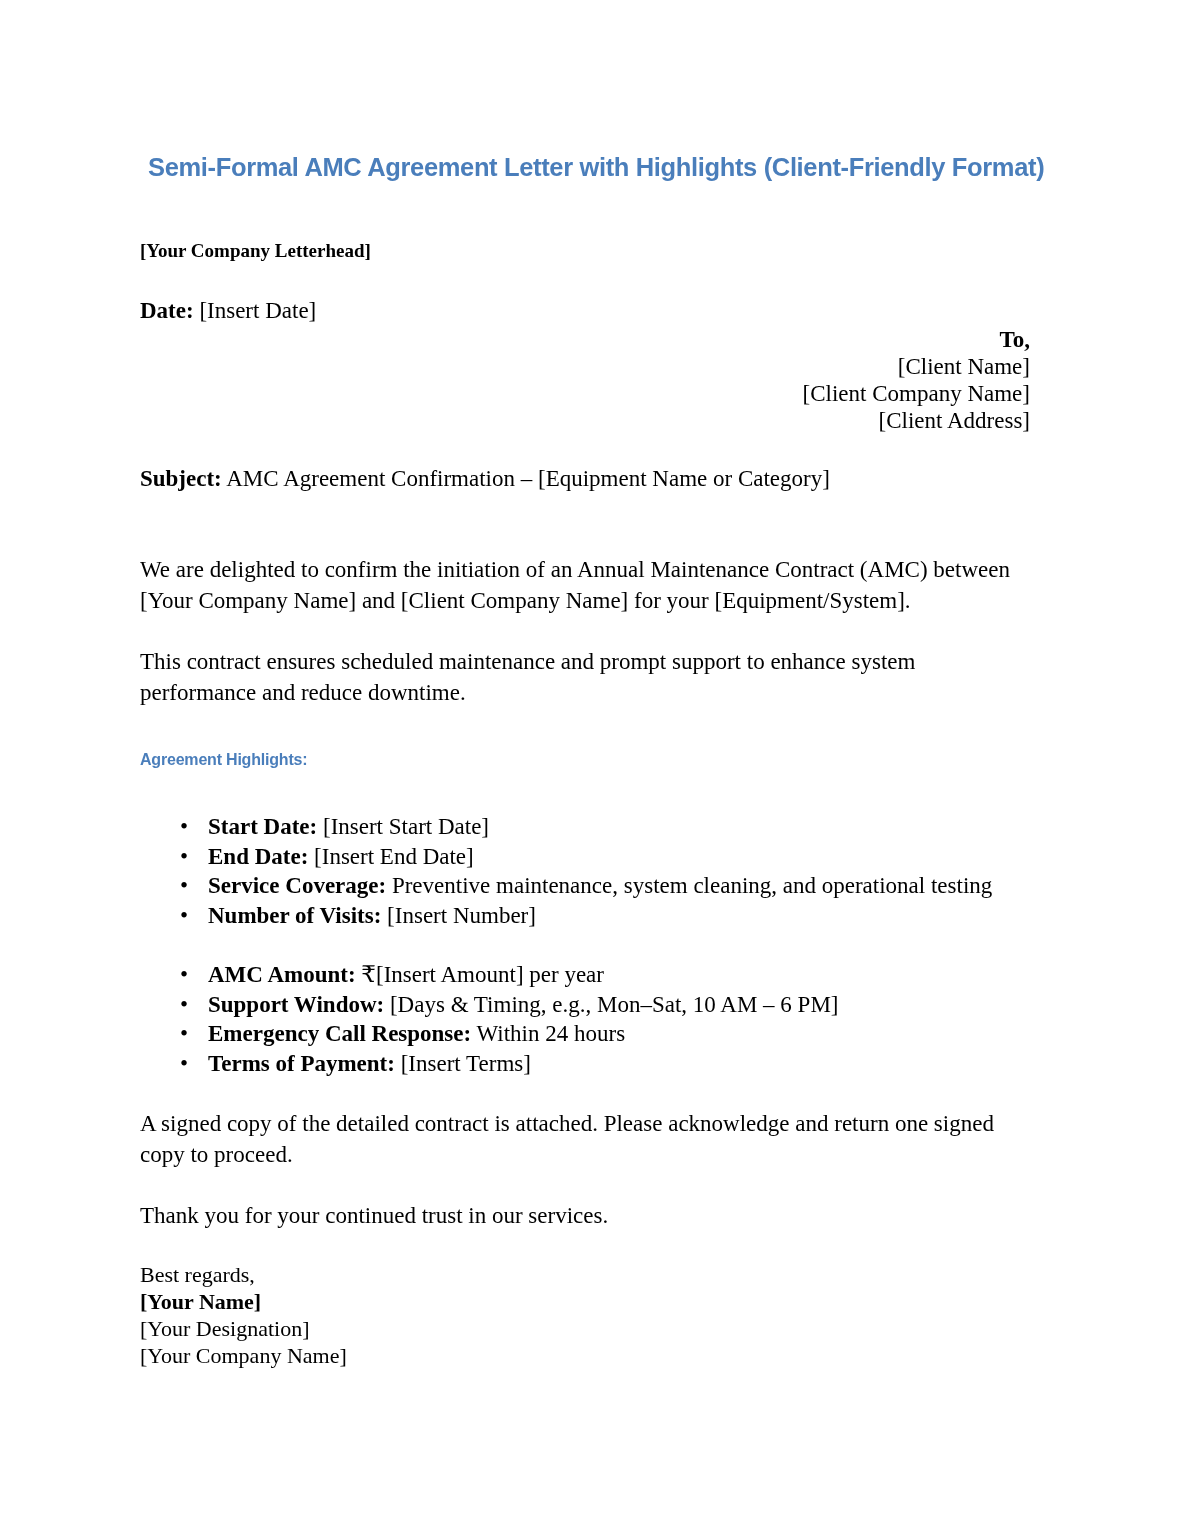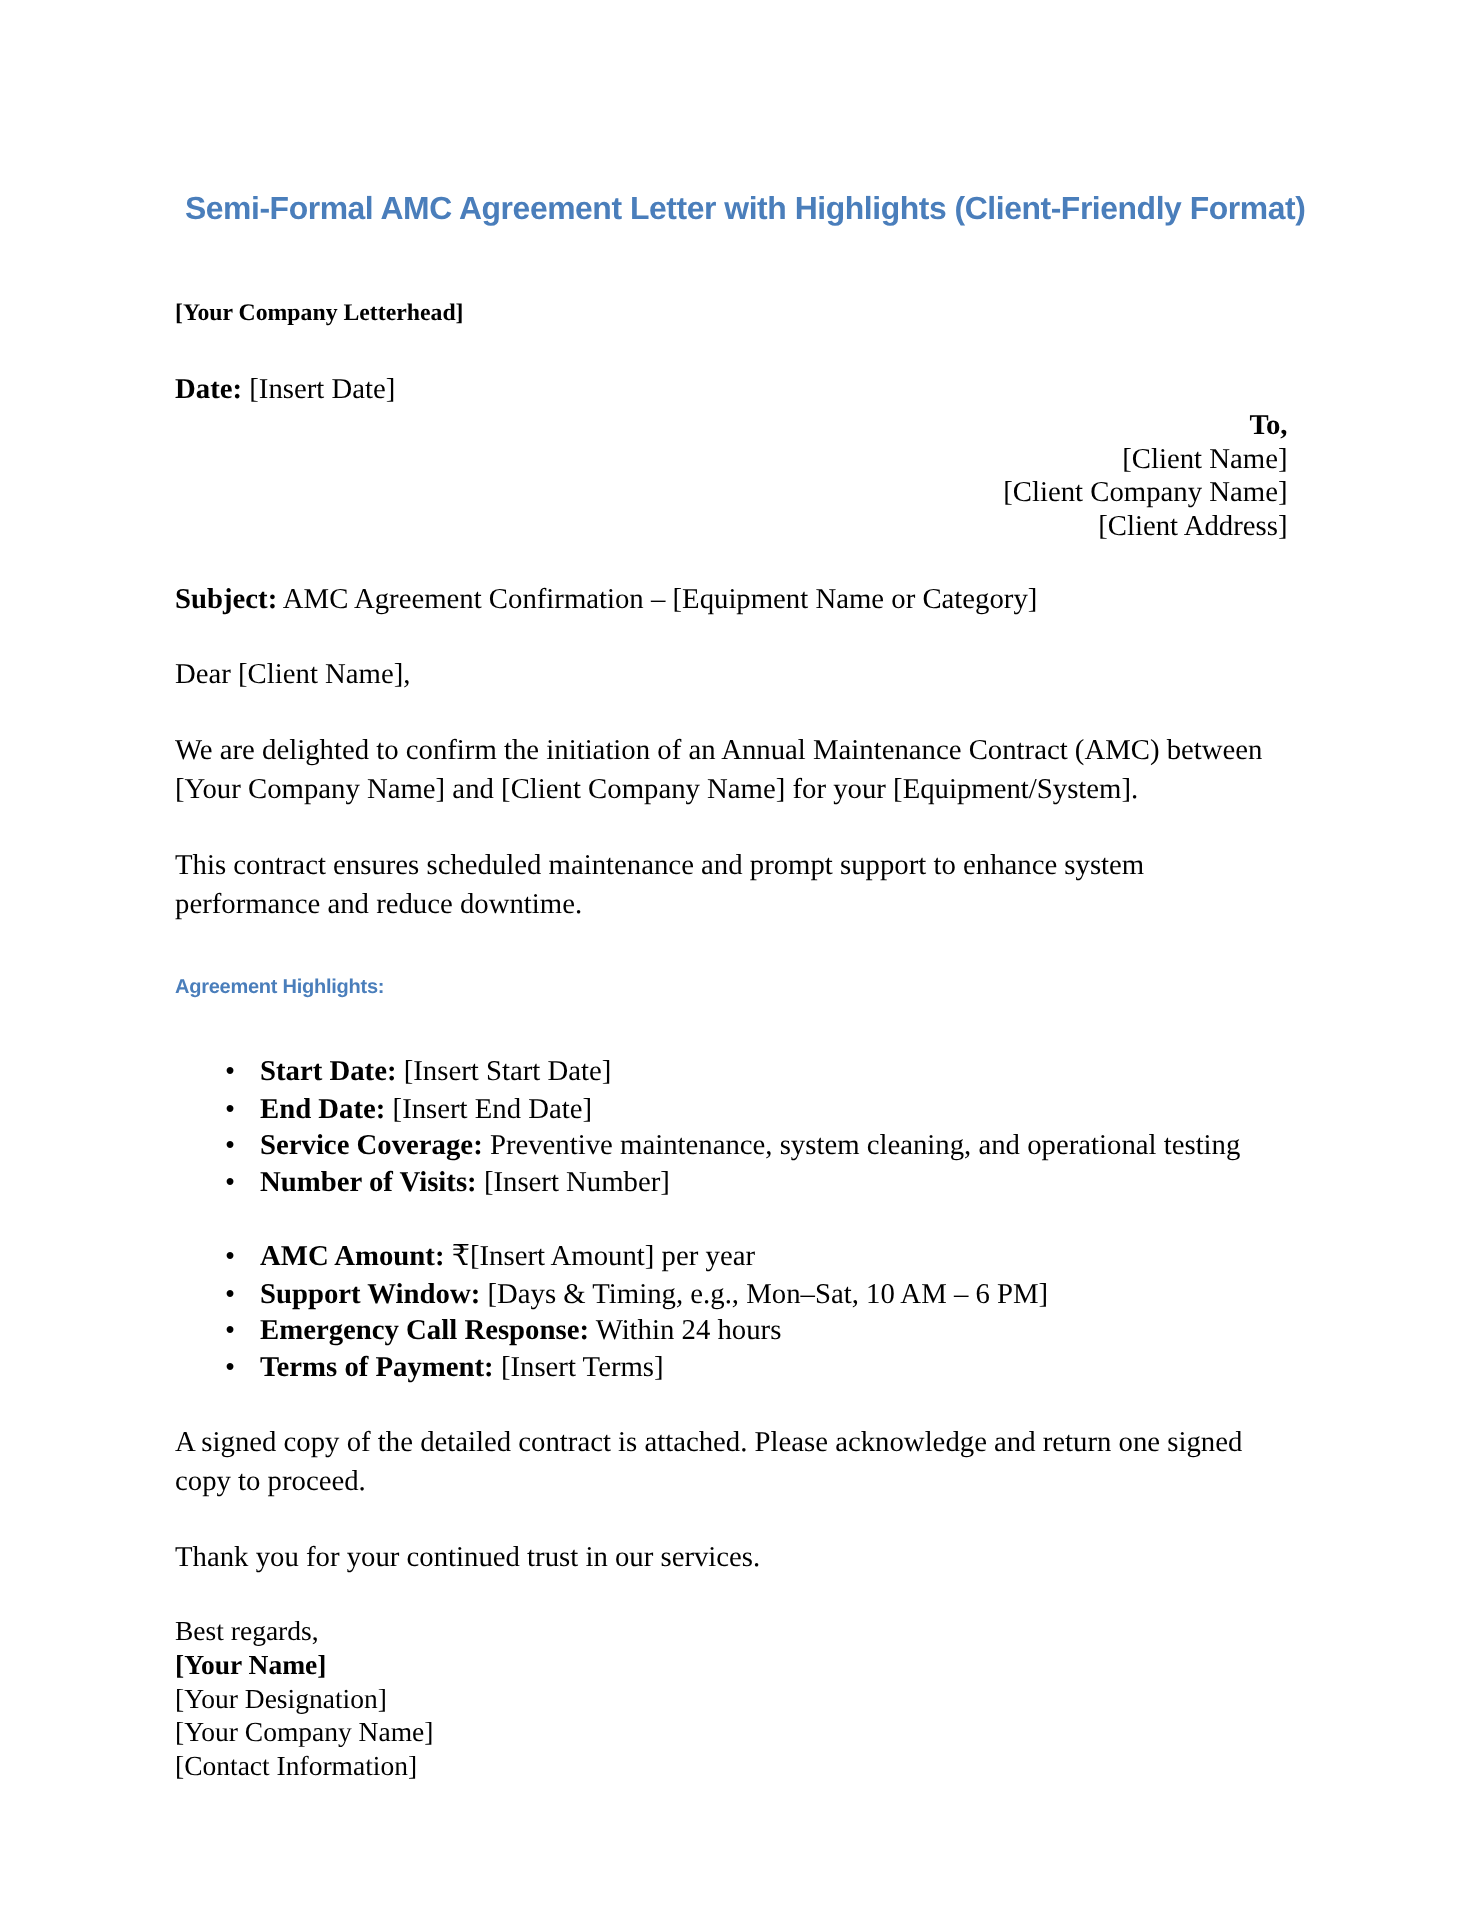--- a/index.html
+++ b/index.html
@@ -129,21 +129,20 @@
     <div class="addr-line">[Client Name]</div>
     <div class="addr-line">[Client Company Name]</div>
     <div class="addr-line">[Client Address]</div>
 
     <div class="gap-md"></div>
 
     <div class="block"><span class="b">Subject:</span><span> AMC Agreement Confirmation – [Equipment Name or Category]</span></div>
 
     <div class="gap-md"></div>
 
-    <div class="block">Dear [Client Name],</div>
 
     <div class="gap-md"></div>
 
     <div class="para">We are delighted to confirm the initiation of an Annual Maintenance Contract (AMC) between [Your Company Name] and [Client Company Name] for your [Equipment/System].</div>
 
     <div class="gap-md"></div>
 
     <div class="para">This contract ensures scheduled maintenance and prompt support to enhance system performance and reduce downtime.</div>
 
     <div class="gap-lg"></div>
@@ -175,16 +174,15 @@
     <div class="gap-md"></div>
 
     <div class="para">Thank you for your continued trust in our services.</div>
 
     <div class="gap-md"></div>
 
     <div class="sig-line">Best regards,</div>
     <div class="sig-line b">[Your Name]</div>
     <div class="sig-line">[Your Designation]</div>
     <div class="sig-line">[Your Company Name]</div>
-    <div class="sig-line">[Contact Information]</div>
 
   </div>
 </div>
 
 </body></html>

